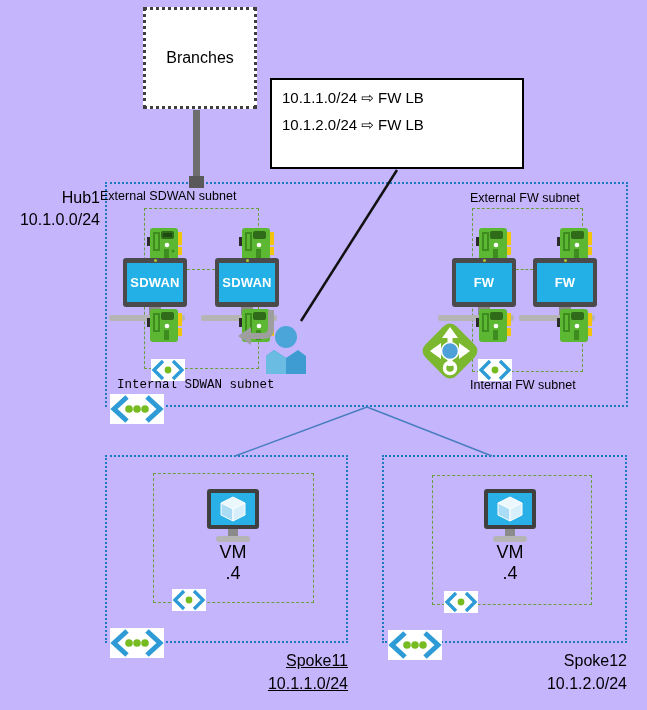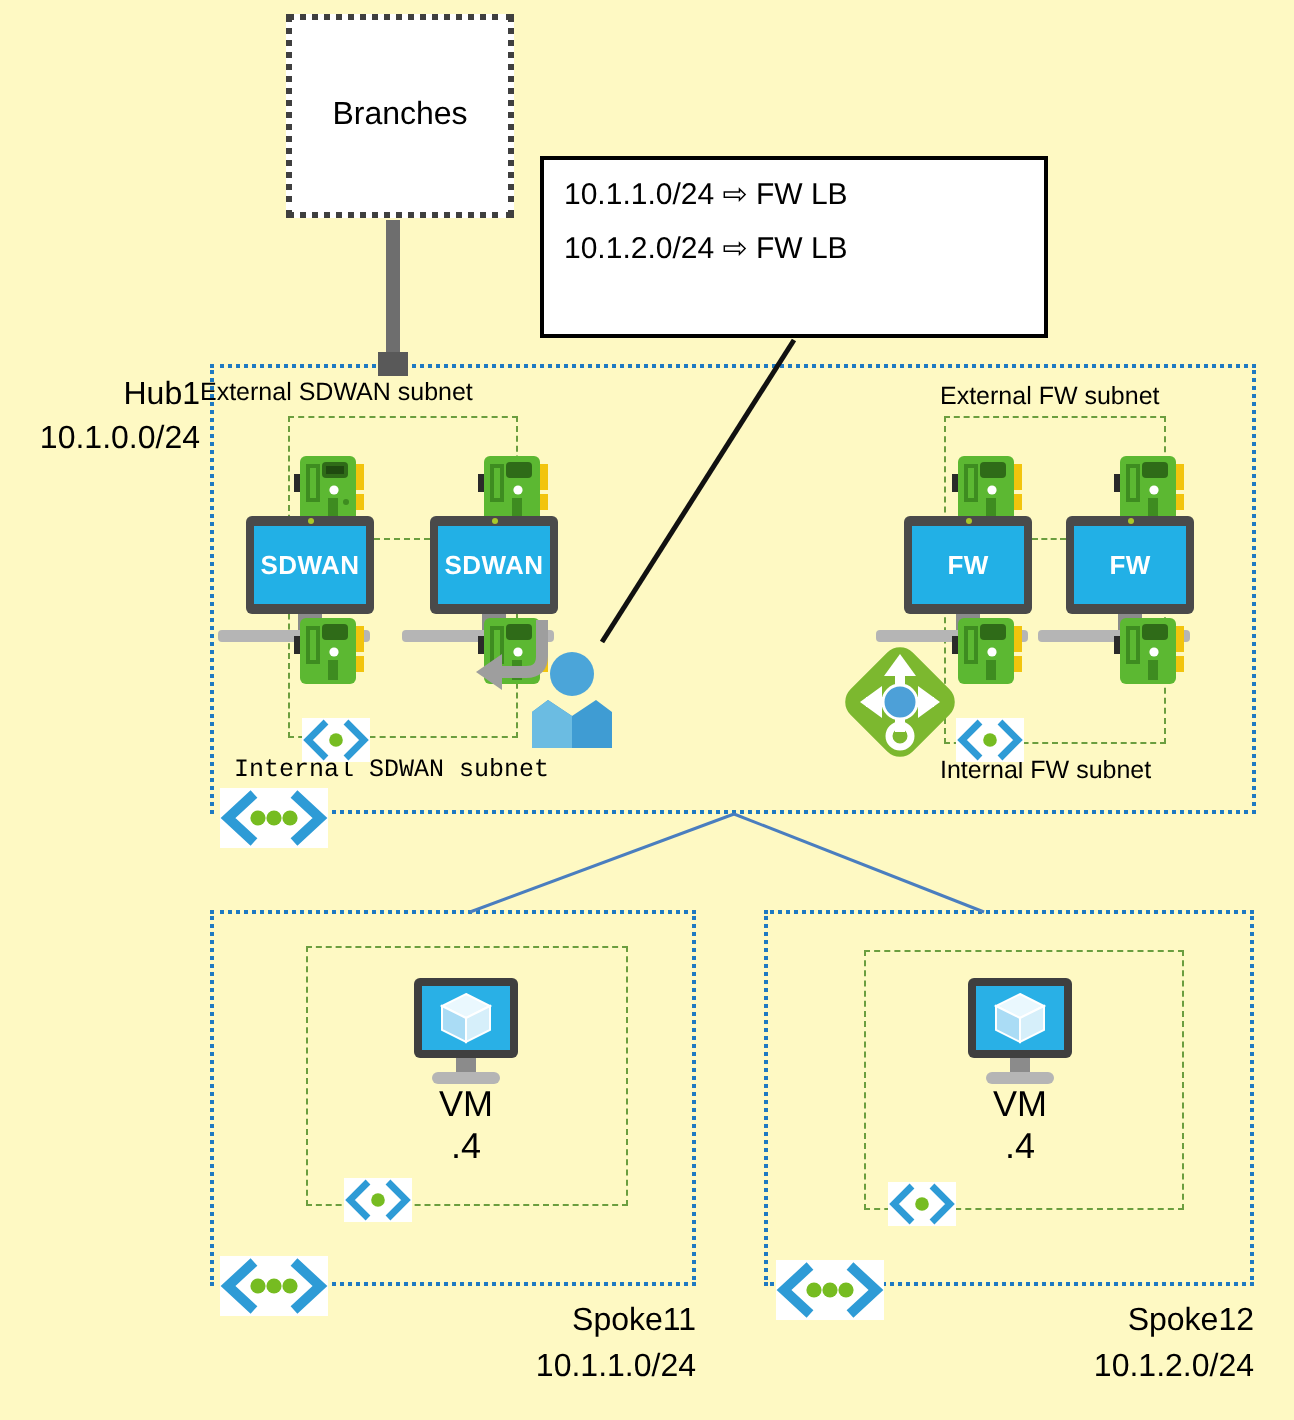--- a/index.html
+++ b/index.html
@@ -1,18 +1,18 @@
 <!DOCTYPE html>
 <html><head>
 <meta charset="utf-8">
 <style>
   * { margin:0; padding:0; box-sizing:border-box; }
   html,body { background:#fff; }
   .canvas {
-    position:relative; width:647px; height:710px; background:#fef9c3;
+    position:relative; width:647px; height:710px; background:#c4b5fd;
     font-family:"Liberation Sans", sans-serif; color:#000; overflow:hidden;
   }
   .abs { position:absolute; }
 
   
   .branches-box { left:143px; top:7px; width:114px; height:102px;
     border:3px dotted #3f3f3f; display:flex; align-items:center; justify-content:center;
     font-size:16px; background:#fff; }
   .route-box { left:270px; top:78px; width:254px; height:91px;
     border:2px solid #000; background:#fff; padding:4px 10px 0 10px;
@@ -24,21 +24,21 @@
   .green-rect { border:1px dashed #6b9e3f; }
   .sdwan-rect { left:144px; top:208px; width:115px; height:161px; }
   .fw-rect    { left:472px; top:208px; width:111px; height:164px; }
   .spoke11-subnet-rect { left:153px; top:473px; width:161px; height:130px; }
   .spoke12-subnet-rect { left:432px; top:475px; width:160px; height:130px; }
 
   
   .subnet-label { font-size:12.5px; white-space:nowrap; }
   .net-name { font-size:16px; line-height:22px; text-align:right; white-space:nowrap; }
   .hub-name-block { left:0px; top:187px; width:100px; }
-  .spoke11-name-block { left:148px; top:649px; width:200px; line-height:23px; }
+  .spoke11-name-block { left:148px; top:649px; width:200px; line-height:23px;text-decoration:underline; }
   .spoke12-name-block { left:427px; top:649px; width:200px; line-height:23px; }
 
   
   .stack { position:absolute; width:64px; height:124px; }
   .monitor { position:absolute; left:0; top:30px; width:64px; height:49px;
     background:#4a4a4a; border-radius:3px; z-index:2;text-align:right; }
   .monitor .cam { position:absolute; left:50%; top:1px; width:3px; height:3px;
     margin-left:-1px; border-radius:50%; background:#a8c82a; }
   .screen { position:absolute; left:4px; top:5px; right:4px; bottom:5px;
     background:#22b0e6; display:flex; align-items:center; justify-content:center;

